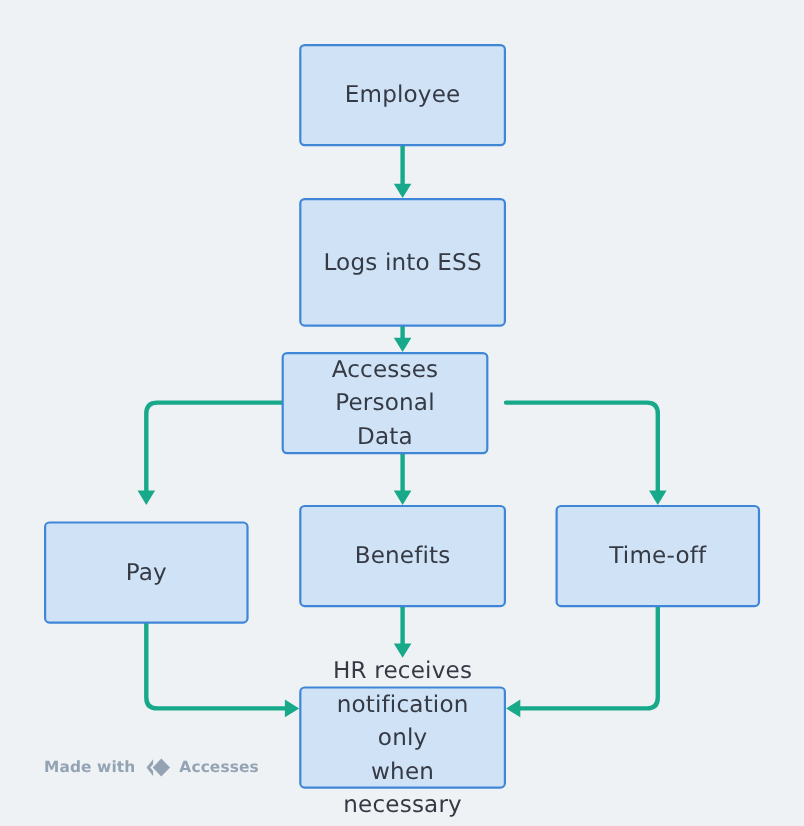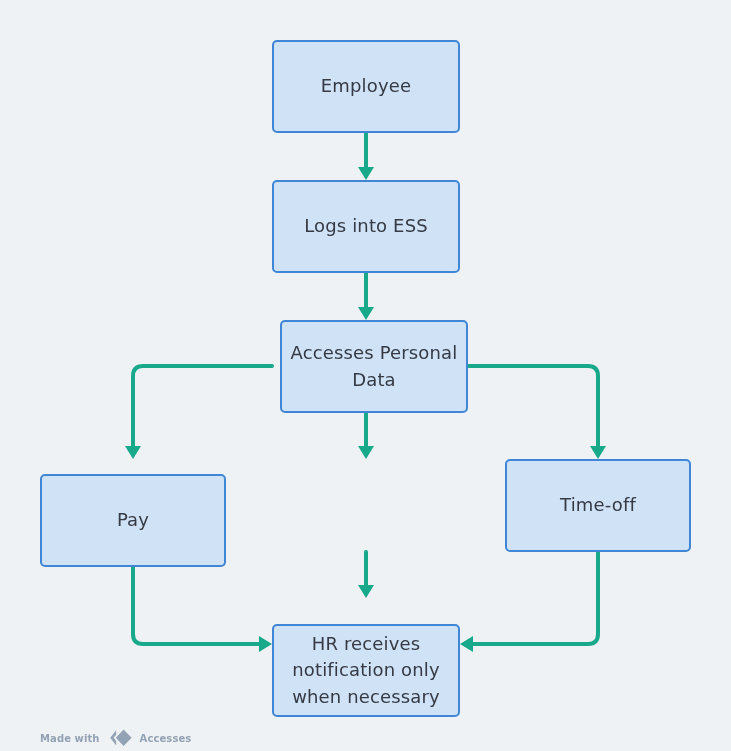--- a/index.html
+++ b/index.html
@@ -32,49 +32,49 @@
     position: absolute;
     box-sizing: border-box;
     background: #cfe2f6;
     border: 2px solid #3f87d6;
     border-radius: 5px;
     display: flex;
     align-items: center;
     justify-content: center;
     text-align: center;
     color: #353a44;
-    font-size: 18px;
+    font-size: 21px;
     line-height: 1.45;
     letter-spacing: 0.15px;
     padding: 4px 8px;
   }
   .node-label {
     display: block;
     width: 100%;
     white-space: pre-line;
   }
   
   #node-employee       { left: 272px; top: 40px;  width: 188px; height: 93px; }
-  #node-logs-into-ess  { left: 272px; top: 180px; width: 188px; height: 93px; }
-  #node-accesses-data  { left: 280px; top: 320px; width: 188px; height: 93px; }
+  #node-logs-into-ess  { left: 272px; top: 180px; width: 188px; height: 117px; }
+  #node-accesses-data  { left: 256px; top: 320px; width: 188px; height: 93px; }
   #node-pay            { left: 40px;  top: 459px; width: 186px; height: 93px; margin-top: 15px; }
   #node-benefits       { left: 272px; top: 459px; width: 188px; height: 93px; }
   #node-timeoff        { left: 505px; top: 459px; width: 186px; height: 93px; align-items: center; }
   #node-hr-notify      { left: 272px; top: 598px; width: 188px; height: 93px; margin-top: 26px; }
 
   
   #watermark {
     position: absolute;
     left: 40px;
-    top: 728px;
+    top: 688px;
     display: flex;
     align-items: center;
     gap: 7px;
     color: #93a3b3;
-    font-size: 10px;
+    font-size: 14px;
     font-weight: bold;
     letter-spacing: 0.1px;
   }
   #watermark .wm-text { white-space: nowrap; }
   #watermark .wm-logo { display: block; }
 </style>
 </head>
 <body>
 
 <div id="canvas">
@@ -139,20 +139,23 @@
 
   <div class="node" id="node-accesses-data">
     <span class="node-label">Accesses Personal
 Data</span>
   </div>
 
   <div class="node" id="node-pay">
     <span class="node-label">Pay</span>
   </div>
 
+  <div class="node" id="node-benefits">
+    <span class="node-label">Benefits</span>
+  </div>
 
   <div class="node" id="node-timeoff">
     <span class="node-label">Time-off</span>
   </div>
 
   <div class="node" id="node-hr-notify">
     <span class="node-label">HR receives
 notification only
 when necessary</span>
   </div>

